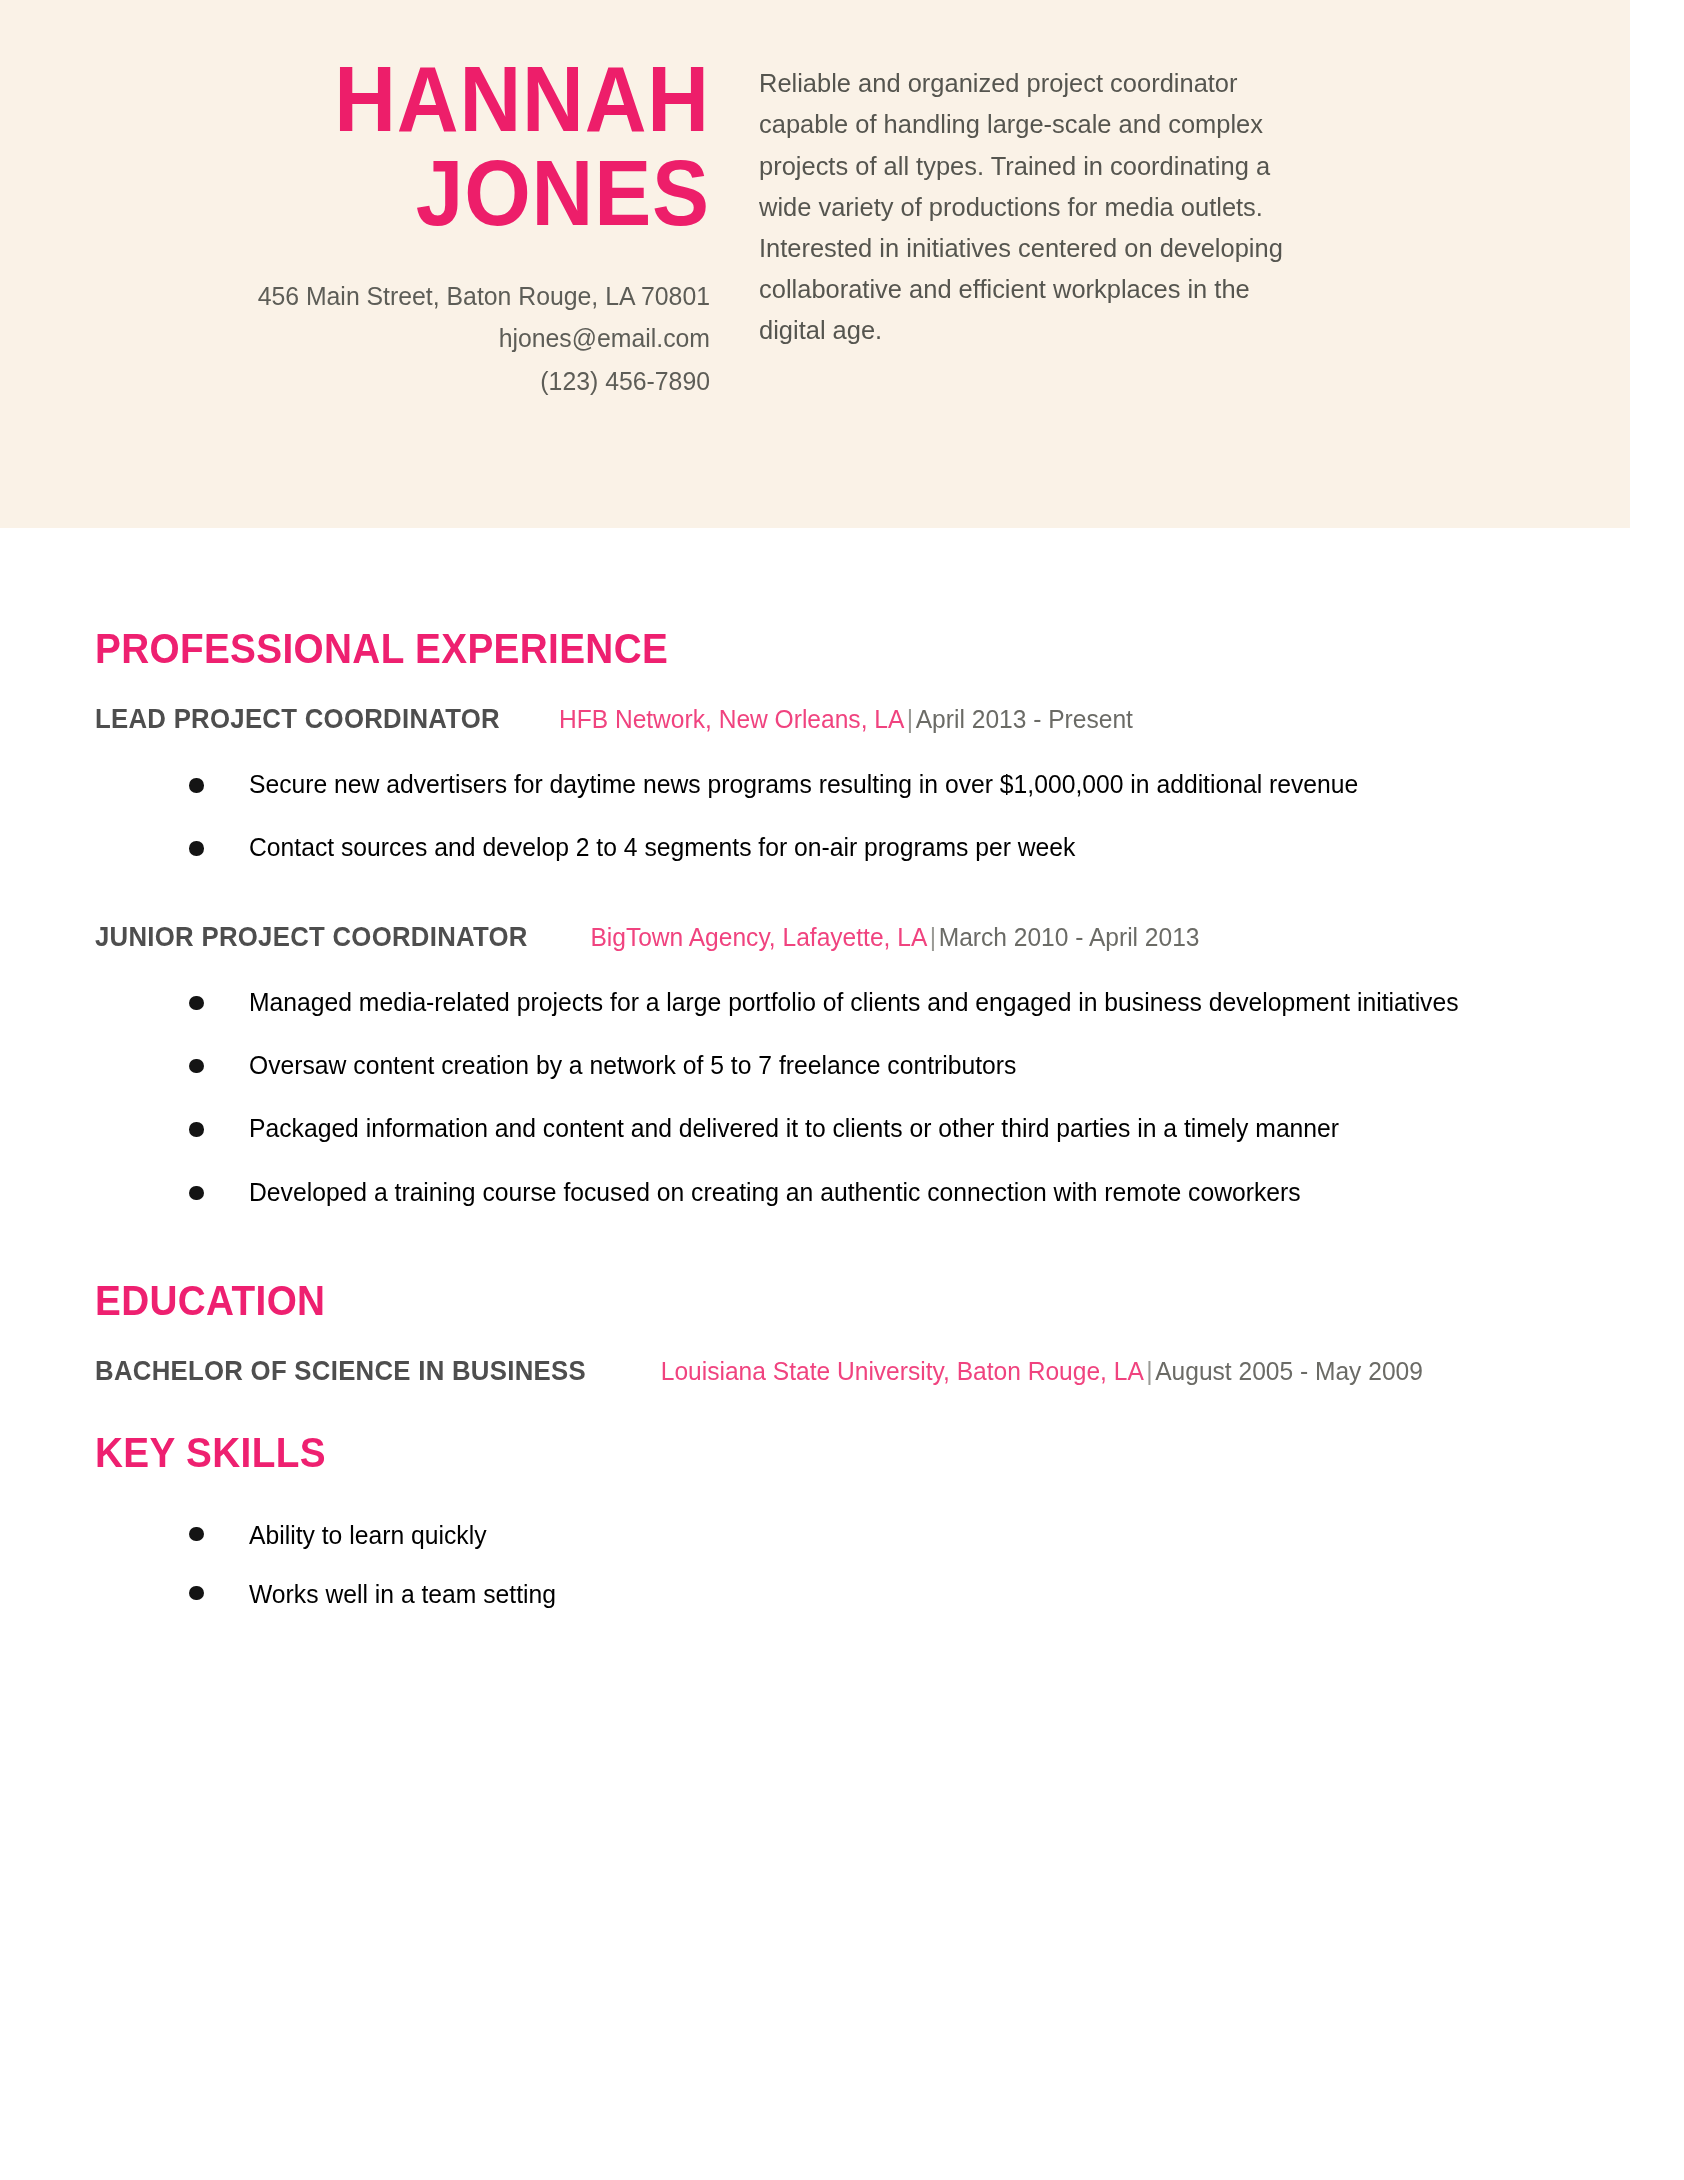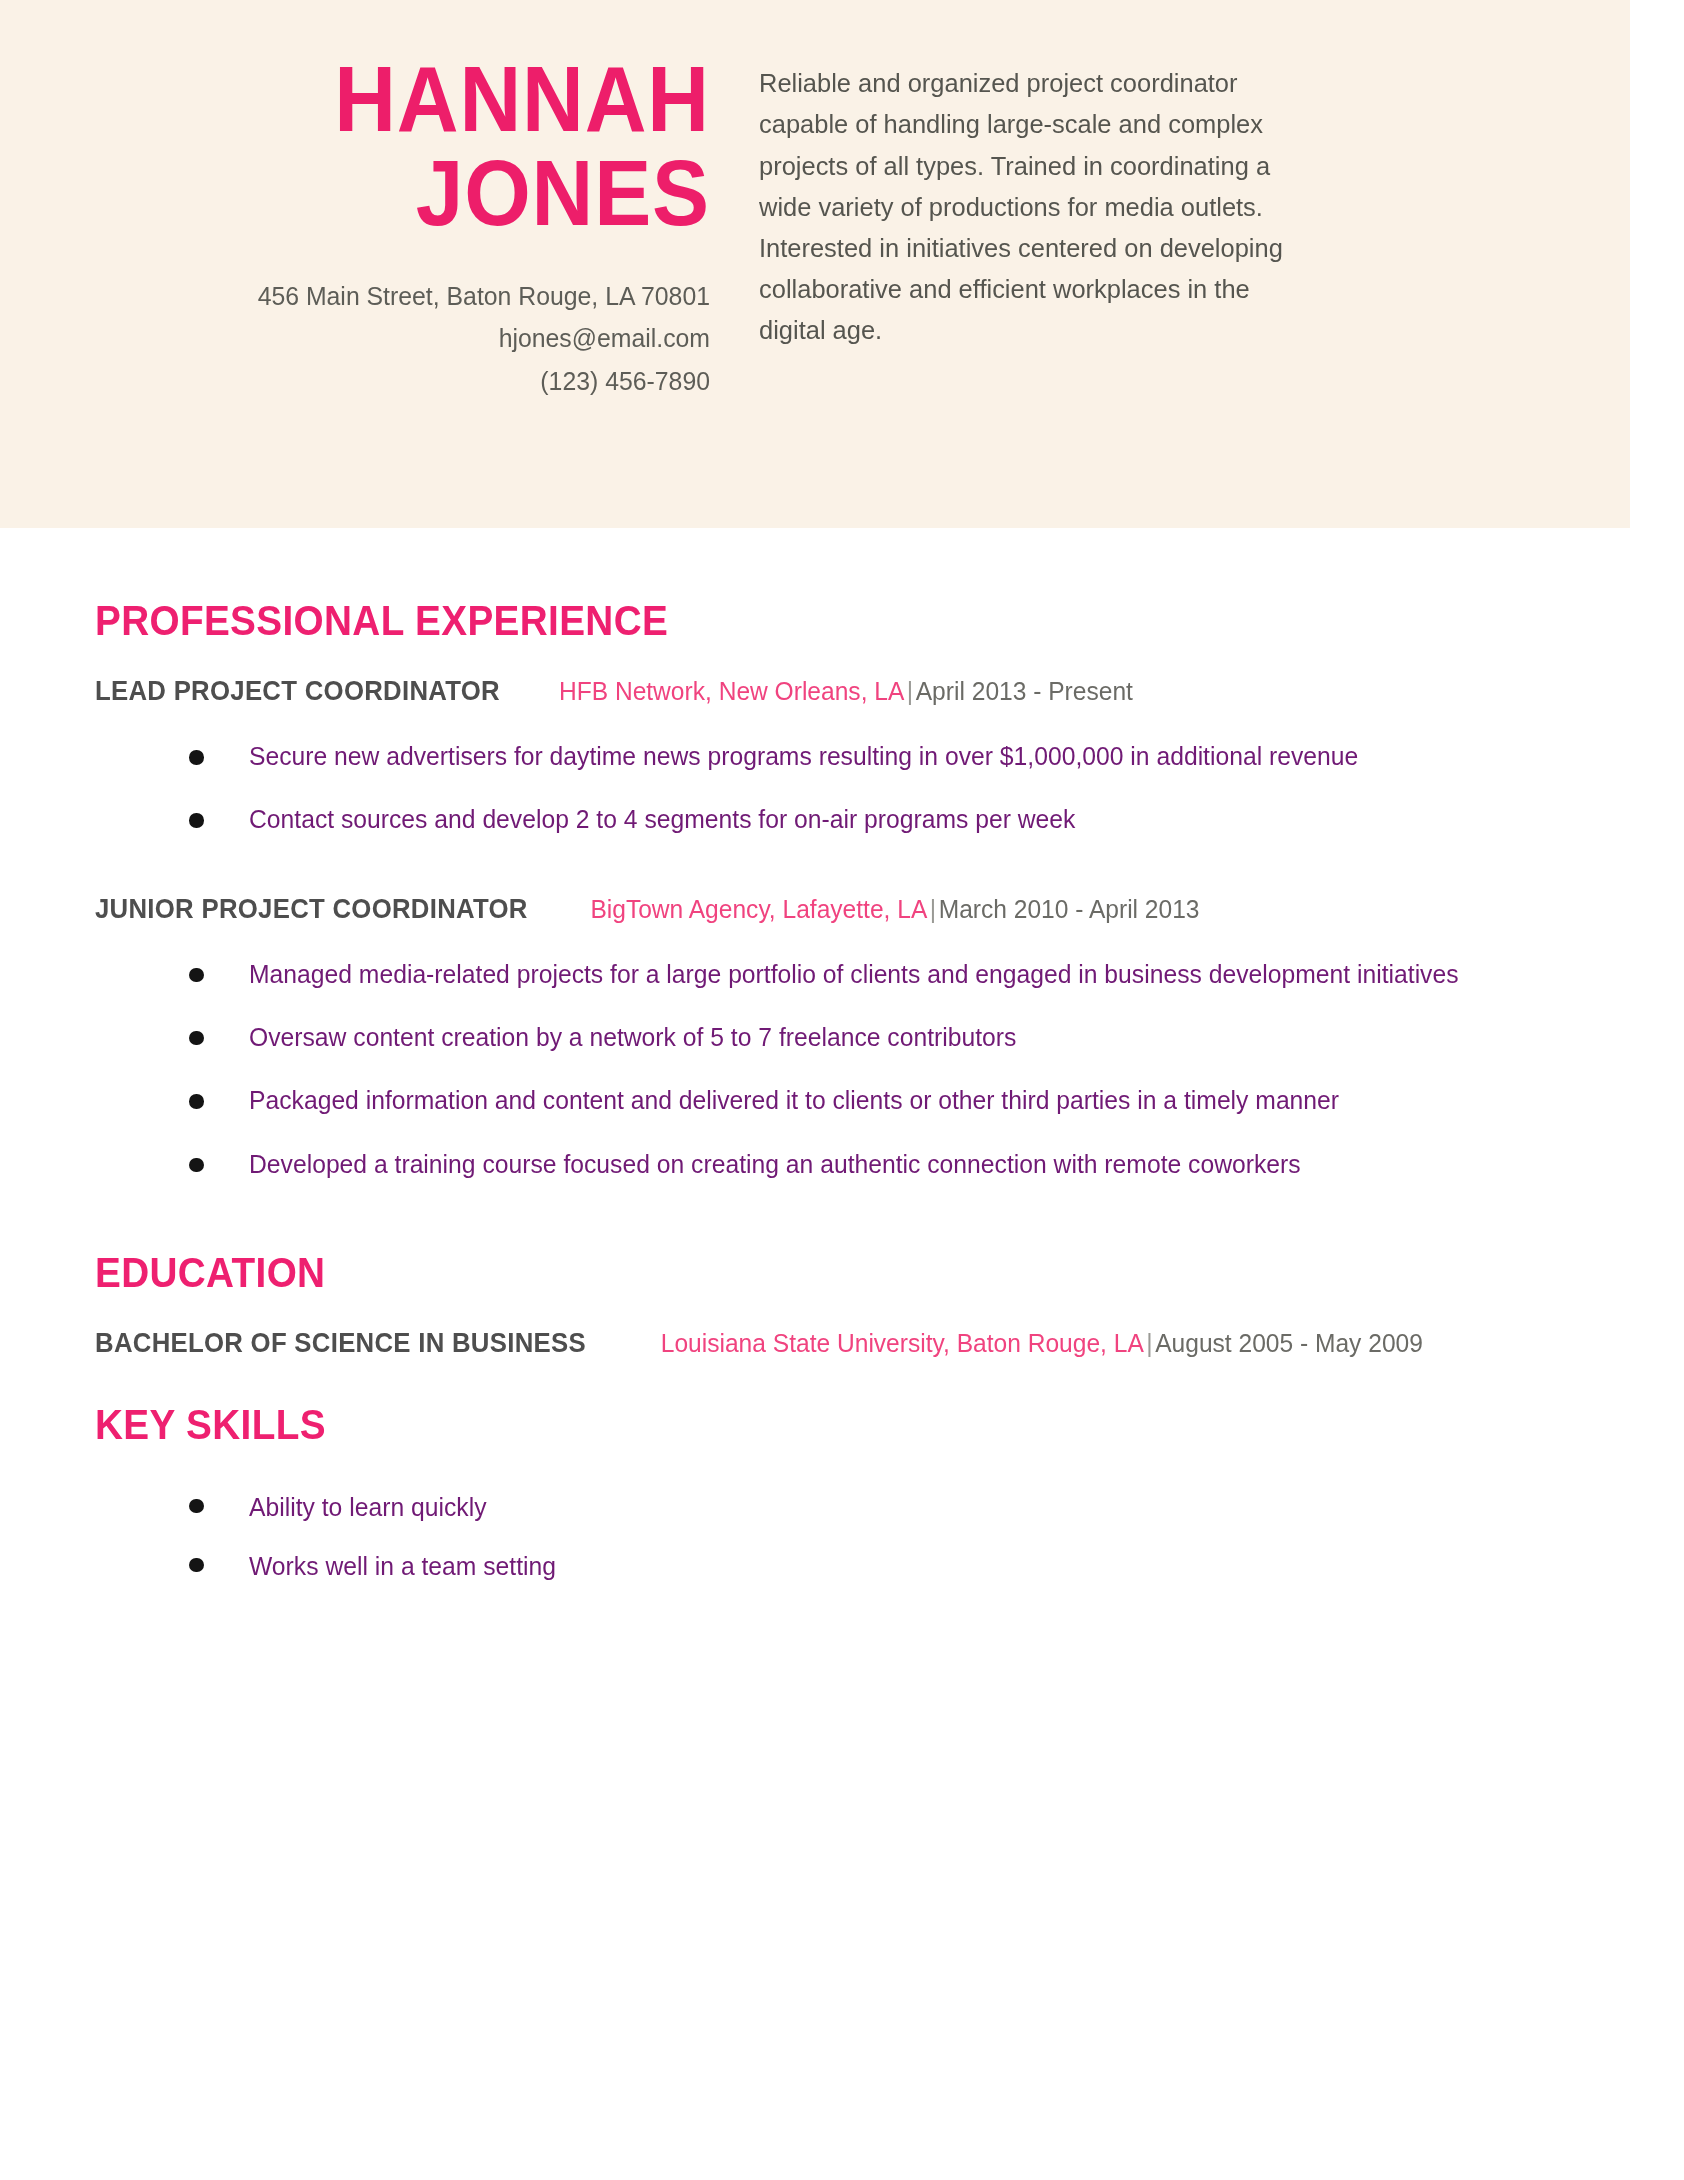--- a/index.html
+++ b/index.html
@@ -96,21 +96,21 @@
     font-family: "Liberation Sans Narrow", "Liberation Sans", sans-serif;
     font-weight: bold;
     font-size: 43px;
     letter-spacing: 0.4px;
     color: #ee2070;
     transform: scaleX(0.9);
     transform-origin: left center;
     white-space: nowrap;
   }
 
-  .sec-experience { padding-top: 68px; }
+  .sec-experience { padding-top: 96px; }
   .sec-education  { padding-top: 66px; }
   .sec-skills     { padding-top: 41px; }
 
   .entry { margin-top: 30px; }
   .entry-row {
     display: flex;
     align-items: baseline;
     justify-content: flex-start;
   }
   .entry-title {
@@ -139,21 +139,21 @@
     list-style: none;
     margin: 0;
     padding: 0;
   }
   ul.bullets li {
     position: relative;
     padding-left: 154px;
     margin-top: 28px;
     font-size: 25.6px;
     line-height: 1.38;
-    color: #701a75;
+    color: #000000;
   }
   ul.bullets li .btxt {
     display: inline-block;
     transform: scaleX(0.965);
     transform-origin: left top;
   }
   ul.bullets li::before {
     content: "";
     position: absolute;
     left: 94px;

